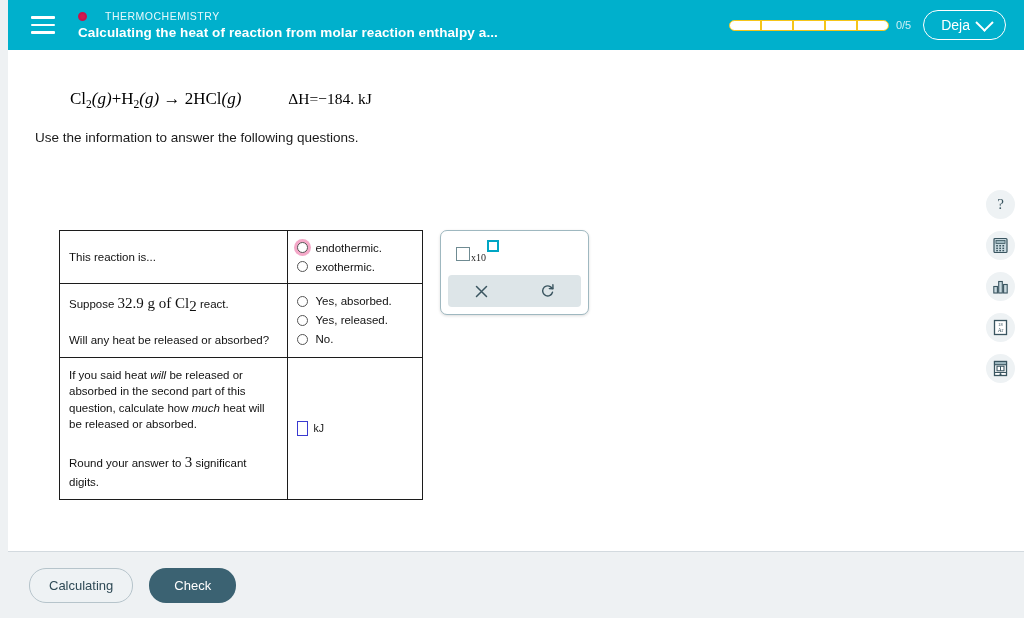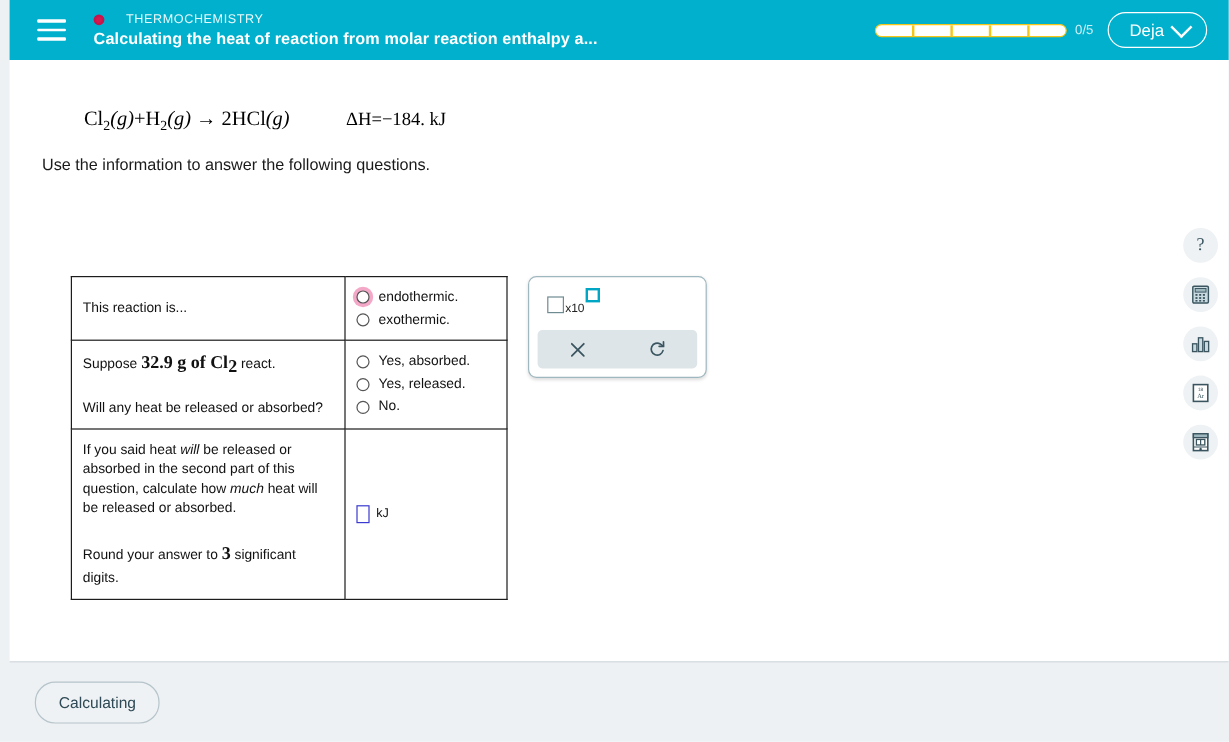--- a/index.html
+++ b/index.html
@@ -136,21 +136,21 @@
     border: 1px solid #1c1c1c;
     vertical-align: middle;
     padding: 9px 9px;
   }
   .qtable td.prompt { width: 242px; }
   .qtable td.answers { width: 122px; padding: 7px 9px; }
   .prompt-txt {
     font-size: 11.5px; color: #111; line-height: 1.42;
   }
   .prompt-big {
-    font-family: "Liberation Serif", serif; font-size: 15px; font-weight: bold;
+    font-family: "Liberation Serif", serif; font-size: 15px;
   }
   .prompt-txt em { font-style: italic; }
   .opt {
     display: flex; align-items: center; gap: 7px;
     padding: 3.5px 0; cursor: pointer;
   }
   .radio {
     width: 11px; height: 11px; border-radius: 50%;
     border: 1.4px solid #555; background: #fff;
     flex: none; box-sizing: border-box;
@@ -181,21 +181,21 @@
     height: 42px; display: flex; align-items: center;
     padding-left: 15px;
   }
   .sci-expr { display: flex; align-items: flex-start; }
   .mant-box {
     width: 14px; height: 14px;
     border: 1.7px solid #6f8b92; background: #fff; box-sizing: border-box;
     margin-top: 6px;
   }
   .x10 {
-    font-family: Liberation Sans, sans-serif;
+    font-family: Liberation Serif, serif;
     font-size: 10px; color: #222; margin-top: 11px; margin-left: 1px;
   }
   .exp-box {
     width: 12px; height: 12px;
     border: 2px solid #00a6c4; background: #fff; box-sizing: border-box;
     margin-left: 1px; margin-top: -1px;
   }
   .sci-actions {
     position: absolute; left: 7px; right: 7px; bottom: 7px; height: 32px;
     background: #dde5e8; border-radius: 4px;
@@ -423,15 +423,16 @@
           <path d="M3 12.5 L14 12.5" stroke="#3a5560" stroke-width="1"></path>
           <path d="M7.3 14.2 L9.7 14.2 M8.5 13.2 L8.5 15.2" stroke="#3a5560" stroke-width="1"></path>
         </svg>
       </div>
     </div>
 
   </div>
 
   <div class="footer">
     <div class="btn-expl">Calculating</div>
+    <div class="btn-check">Check</div>
   </div>
 
 </div>
 
 </body></html>

